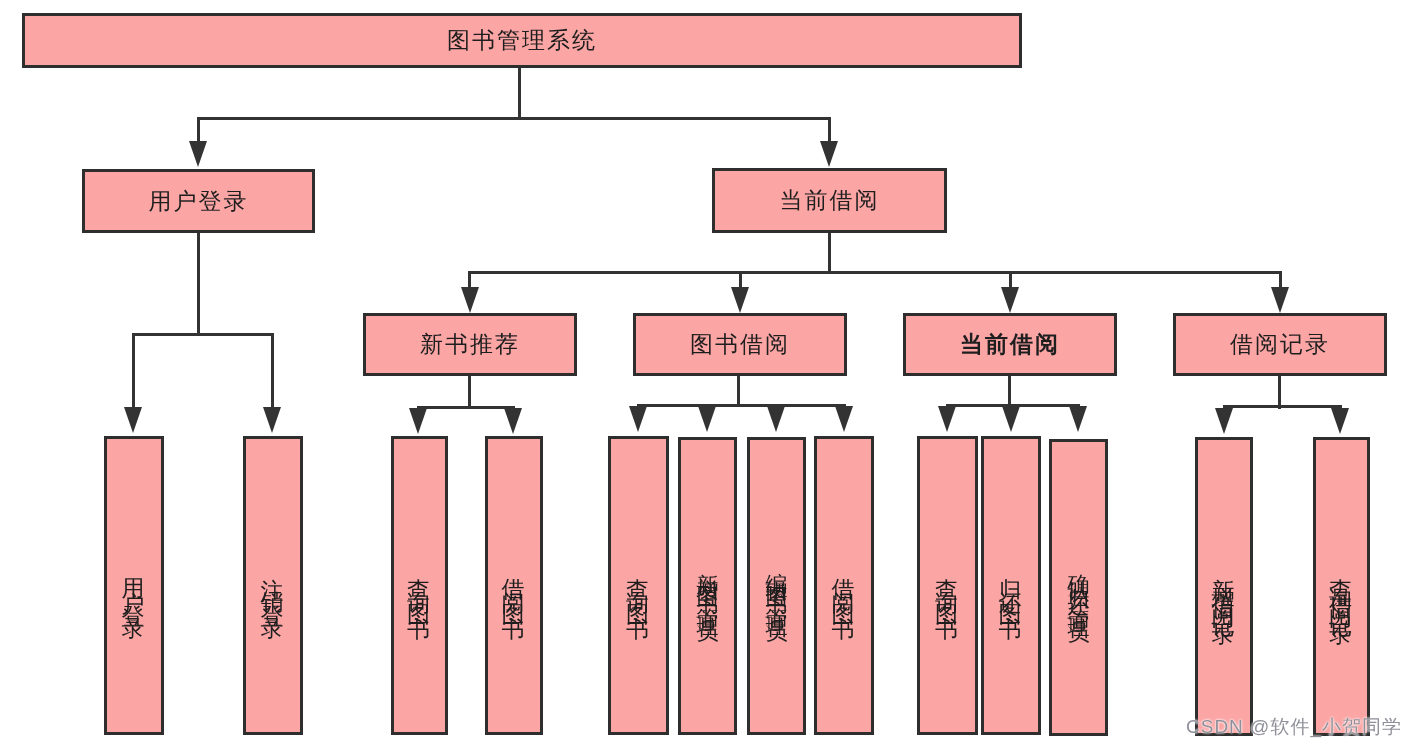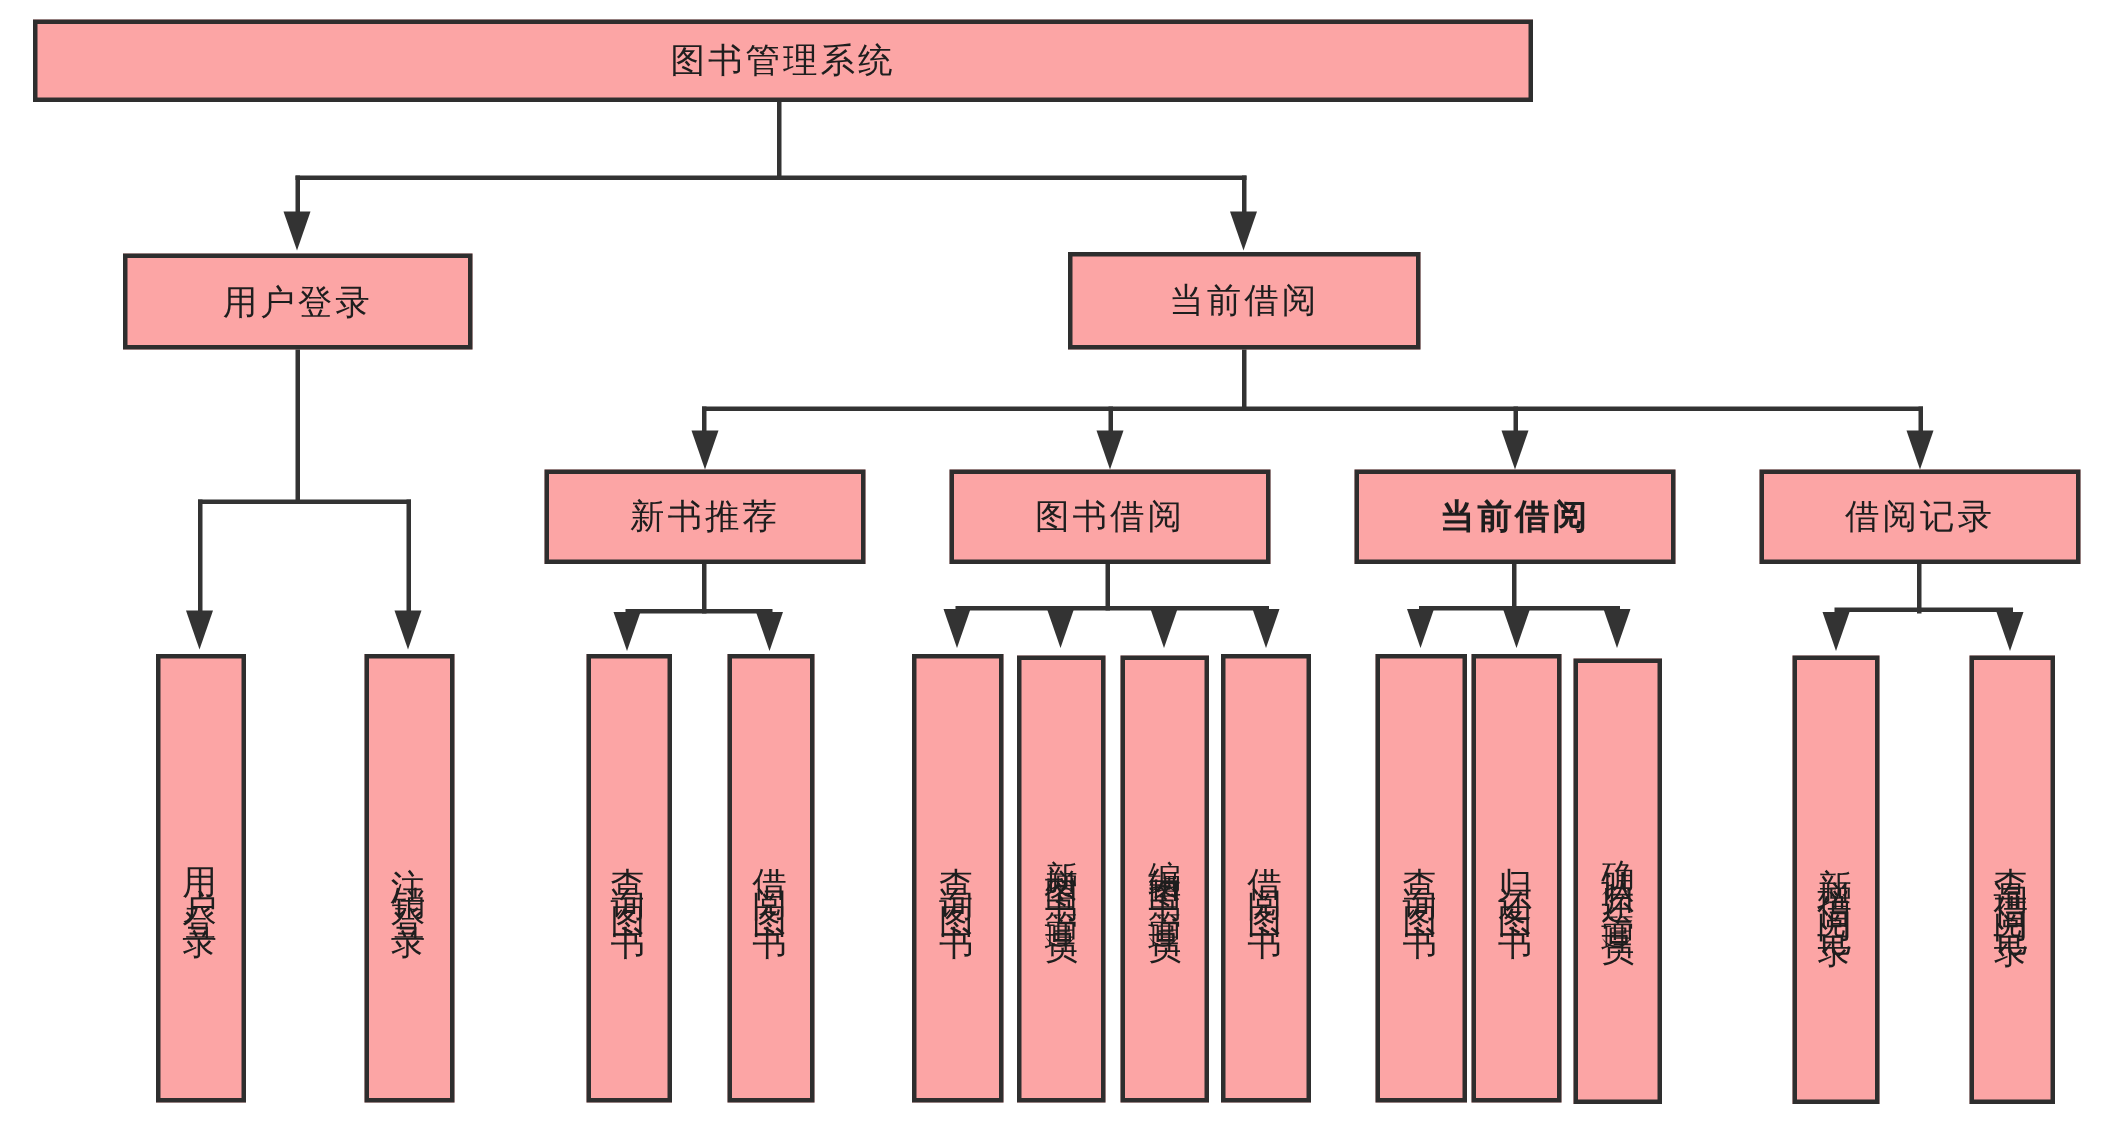--- a/index.html
+++ b/index.html
@@ -166,14 +166,15 @@
     <span>确认归还（管理员）</span>
   </div>
 
   <div class="node vnode ls-mid" style="left:1195px;top:437px;width:58px;height:299px;">
     <span>新增借阅记录</span>
   </div>
   <div class="node vnode ls-mid" style="left:1313px;top:437px;width:57px;height:299px;">
     <span>查询借阅记录</span>
   </div>
 
+  <div class="watermark">CSDN @软件_小贺同学</div>
 
 </div>
 
 </body></html>

